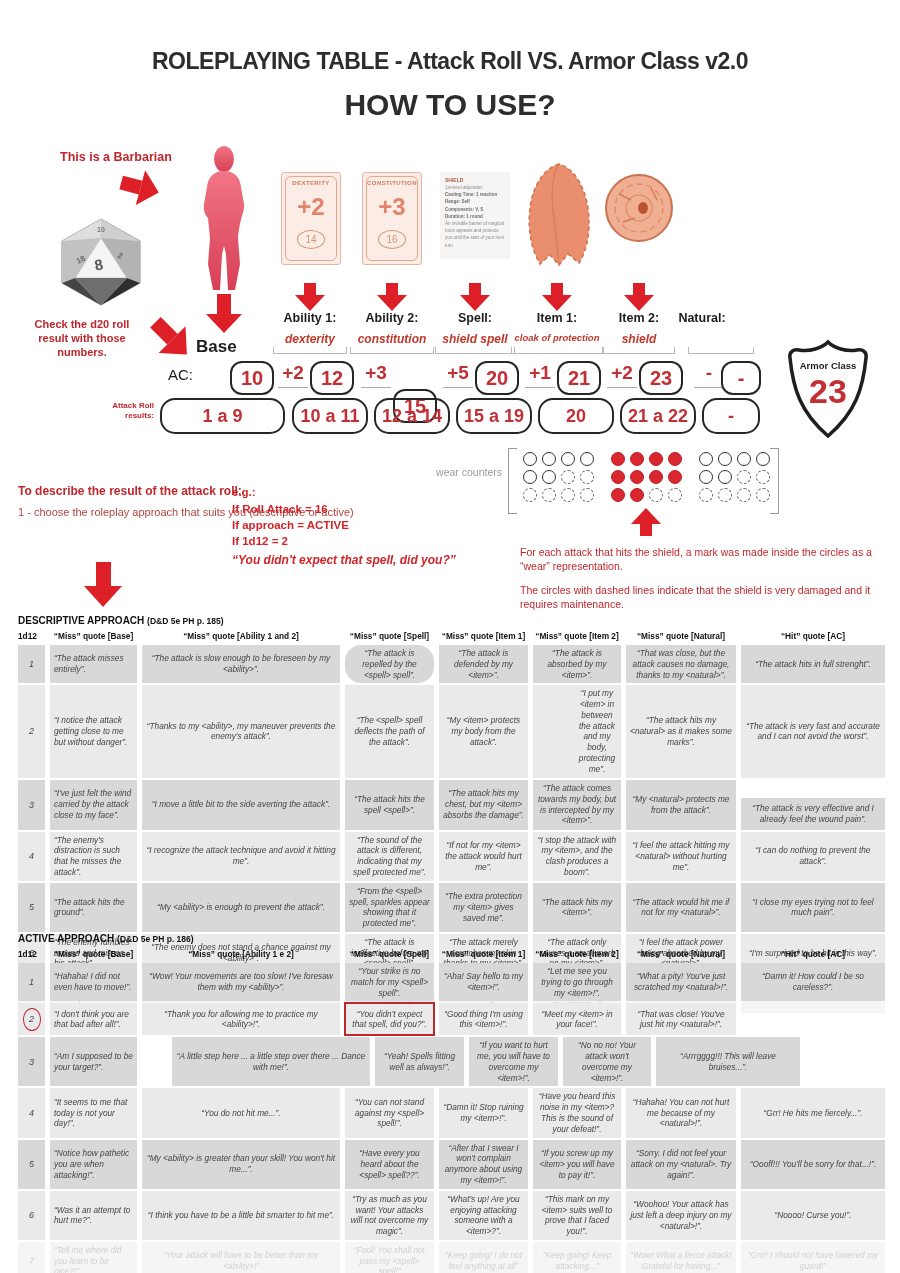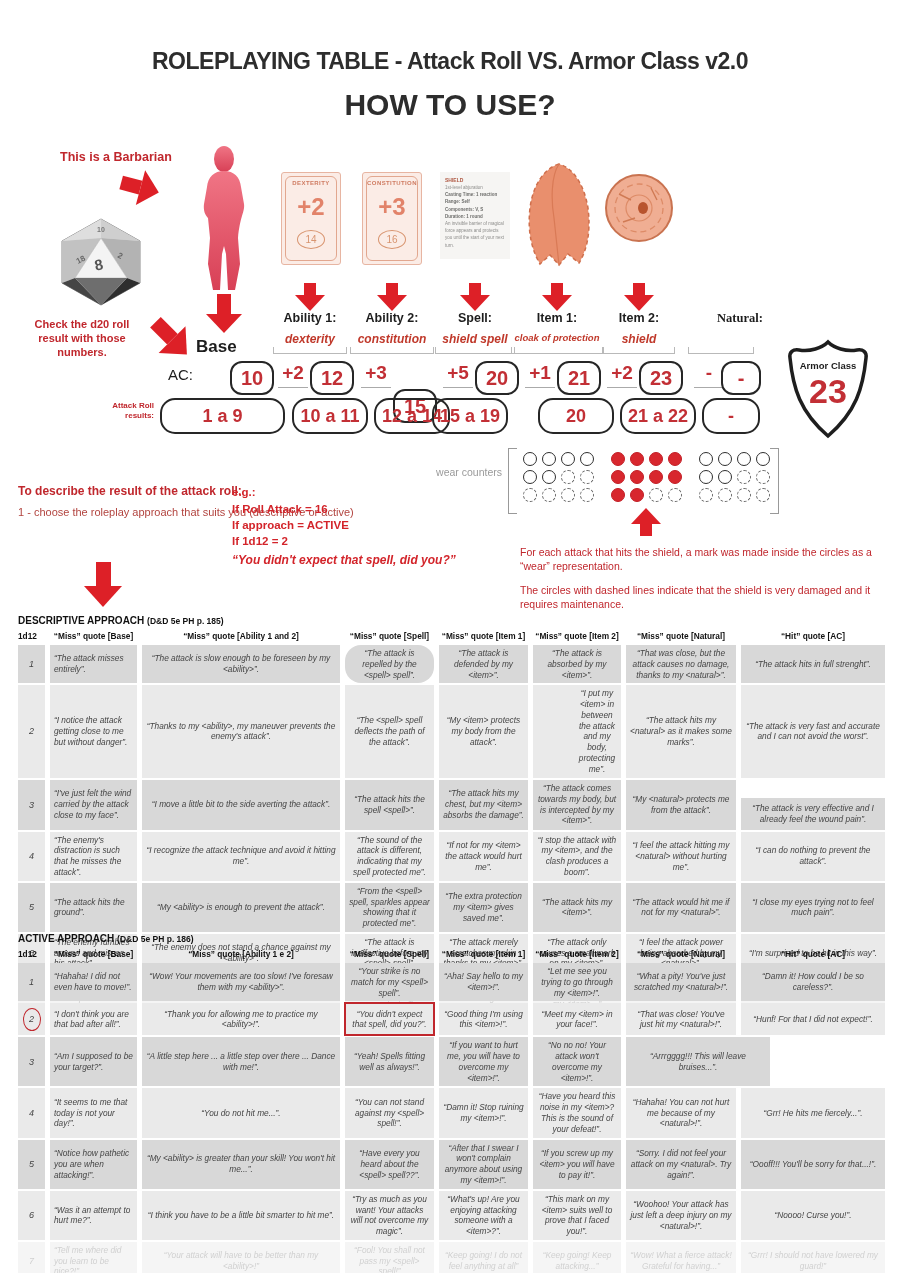--- a/index.html
+++ b/index.html
@@ -249,36 +249,36 @@
     </div>
     <div class="ac-mod" style="left: 361px; top: 362px;">+3</div>
     <div class="ac-box" style="left: 393px; top: 361px; width: 44px; margin-top: 28px;">15</div>
     <div class="roll-box" style="left: 374px; top: 398px; width: 76px;">12 a 14</div>
     <div class="col-label" style="left: 425px; top: 311px;">Spell:</div>
     <div class="col-bracket" style="left: 435px; top: 332px; width: 80px;">
       <div class="col-sublabel">shield spell</div>
     </div>
     <div class="ac-mod" style="left: 443px; top: 362px;">+5</div>
     <div class="ac-box" style="left: 475px; top: 361px; width: 44px;">20</div>
-    <div class="roll-box" style="left: 432px; top: 398px; width: 76px;">15 a 19</div>
+    <div class="roll-box" style="left: 456px; top: 398px; width: 76px;">15 a 19</div>
     <div class="col-label" style="left: 507px; top: 311px;">Item 1:</div>
     <div class="col-bracket" style="left: 511px; top: 332px; width: 92px;">
       <div class="col-sublabel" style="font-size: 9.5px;">cloak of protection</div>
     </div>
     <div class="ac-mod" style="left: 525px; top: 362px;">+1</div>
     <div class="ac-box" style="left: 557px; top: 361px; width: 44px;">21</div>
     <div class="roll-box" style="left: 538px; top: 398px; width: 76px;">20</div>
     <div class="col-label" style="left: 589px; top: 311px;">Item 2:</div>
     <div class="col-bracket" style="left: 603px; top: 332px; width: 72px;">
       <div class="col-sublabel">shield</div>
     </div>
     <div class="ac-mod" style="left: 607px; top: 362px;">+2</div>
     <div class="ac-box" style="left: 639px; top: 361px; width: 44px;">23</div>
     <div class="roll-box" style="left: 620px; top: 398px; width: 76px;">21 a 22</div>
-    <div class="col-label" style="left: 690px; top: 311px; font-family: Liberation Serif, serif;">Natural:</div>
+    <div class="col-label" style="left: 652px; top: 311px;">Natural:</div>
     <div class="col-bracket" style="left: 688px; top: 332px; width: 66px;">
       <div class="col-sublabel"></div>
     </div>
     <div class="ac-mod" style="left: 694px; top: 362px;">-</div>
     <div class="ac-box" style="left: 721px; top: 361px; width: 40px;">-</div>
     <div class="roll-box" style="left: 702px; top: 398px; width: 58px;">-</div>
   </div>
 <div class="ac-label">AC:</div>
 <div class="attack-label">
   <div>Attack Roll</div>
@@ -481,28 +481,27 @@
       <div class="trow trow-even">
         <div class="dcell" style="width: 27px;">
           <span class="d-circled">2</span>
         </div>
         <div class="qcell qcell-left" style="width: 87px;">“I don't think you are that bad after all!”.</div>
         <div class="qcell" style="width: 198px;">“Thank you for allowing me to practice my &lt;ability&gt;!”.</div>
         <div class="qcell qcell-highlight" style="width: 89px;">“You didn't expect that spell, did you?”.</div>
         <div class="qcell" style="width: 89px;">“Good thing I'm using this &lt;item&gt;!”.</div>
         <div class="qcell" style="width: 88px;">“Meet my &lt;item&gt; in your face!”.</div>
         <div class="qcell" style="width: 110px;">“That was close! You've just hit my &lt;natural&gt;!”.</div>
-        <div class="qcell" style="width: 144px;">“Hunf! For that I did not expect!”.</div>
       </div>
       <div class="trow trow-odd">
         <div class="dcell" style="width: 27px;">
           <span>3</span>
         </div>
         <div class="qcell qcell-left" style="width: 87px;">“Am I supposed to be your target?”.</div>
-        <div class="qcell" style="width: 198px;">“A little step here ... a little step over there ... Dance with me!”.</div>
+        <div class="qcell" style="width: 198px; margin-left: 30px;">“A little step here ... a little step over there ... Dance with me!”.</div>
         <div class="qcell" style="width: 89px;">“Yeah! Spells fitting well as always!”.</div>
         <div class="qcell" style="width: 89px;">“If you want to hurt me, you will have to overcome my &lt;item&gt;!”.</div>
         <div class="qcell" style="width: 88px;">“No no no! Your attack won't overcome my &lt;item&gt;!”.</div>
         <div class="qcell" style="width: 144px;">“Arrrgggg!!! This will leave bruises...”.</div>
       </div>
       <div class="trow trow-even">
         <div class="dcell" style="width: 27px;">
           <span>4</span>
         </div>
         <div class="qcell qcell-left" style="width: 87px;">“It seems to me that today is not your day!”.</div>

